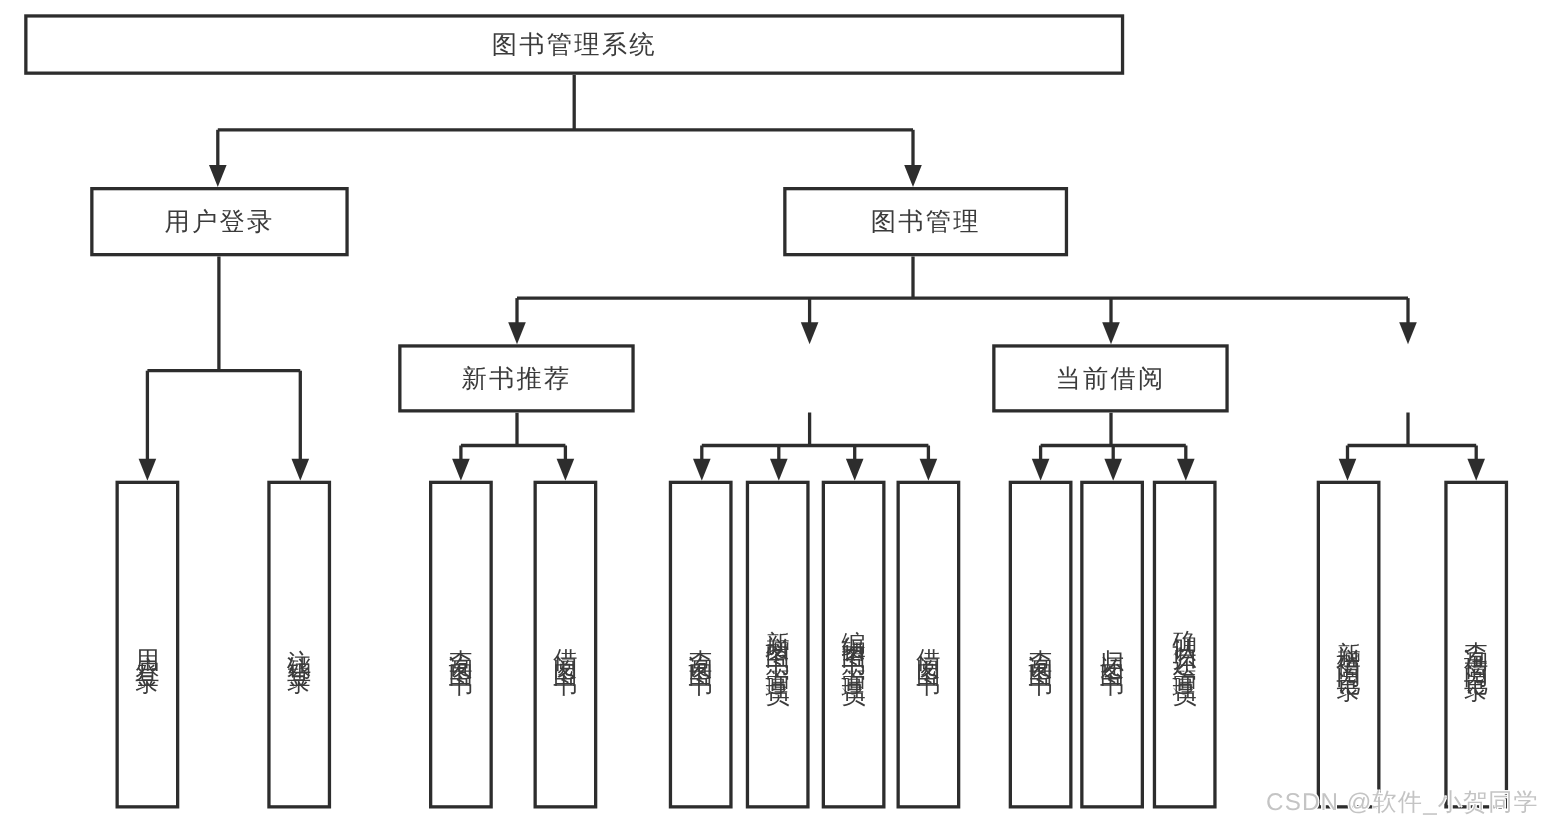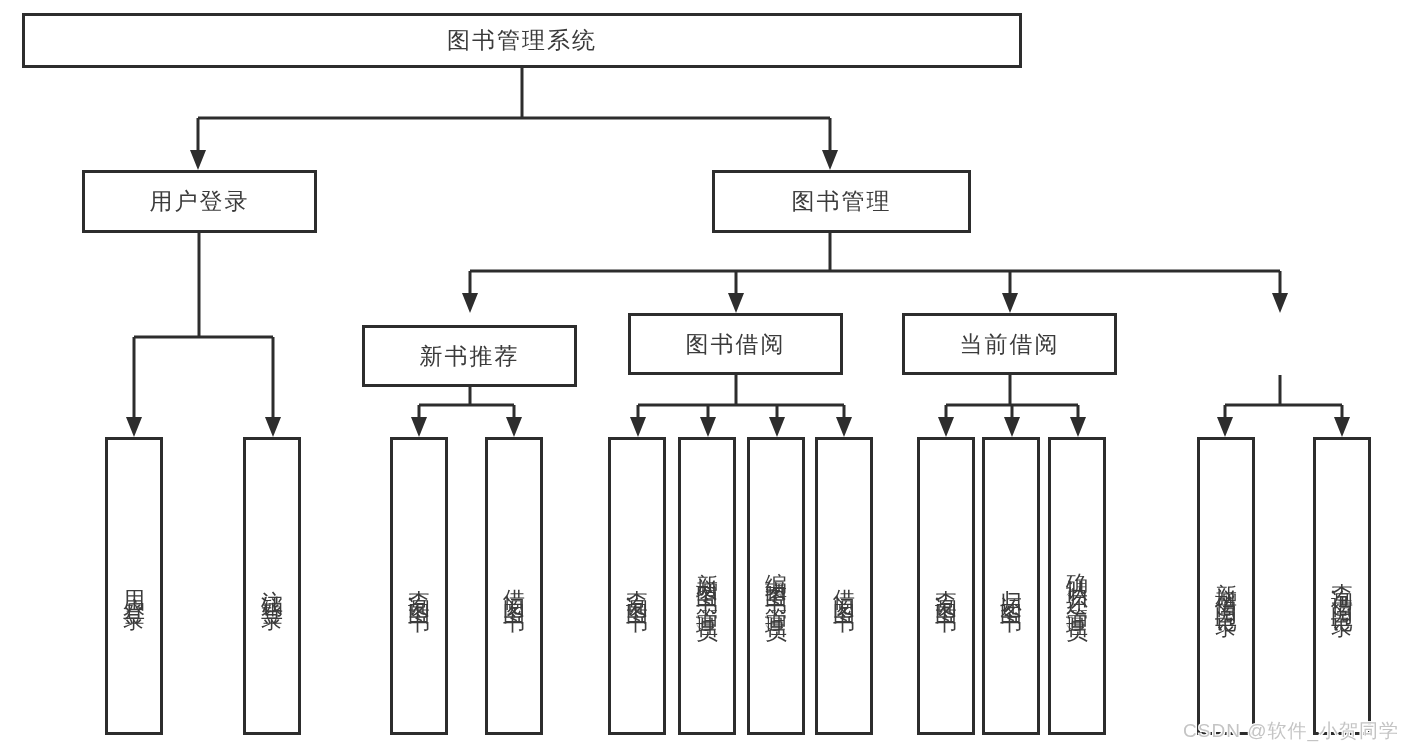--- a/index.html
+++ b/index.html
@@ -34,21 +34,21 @@
     text-orientation:mixed;
     font-size:22px;
     letter-spacing:7px;
     white-space:nowrap;
   }
   .watermark{
     position:absolute;
     right:6px;
     bottom:3px;
     z-index:5;
-    font-size:19px;
+    font-size:22px;
     letter-spacing:1px;
     color:var(--wm);
     text-shadow:
       1px 1px 0 #fff, -1px -1px 0 #fff,
       1px -1px 0 #fff, -1px 1px 0 #fff;
     pointer-events:none;
   }
 </style>
 </head>
 <body>
@@ -114,25 +114,22 @@
     <span class="label">图书管理系统</span>
   </div>
 
   <div class="box" style="left:82px;top:170px;width:235px;height:63px">
     <span class="label">用户登录</span>
   </div>
   <div class="box" style="left:712px;top:170px;width:259px;height:63px">
     <span class="label">图书管理</span>
   </div>
 
-  <div class="box" style="left:362px;top:325px;width:215px;height:62px">
+  <div class="box" style="left:362px;top:313px;width:215px;height:62px">
     <span class="label">新书推荐</span>
-  </div>
-  <div class="box" style="left:628px;top:313px;width:215px;height:62px">
-    <span class="label">图书借阅</span>
   </div>
   <div class="box" style="left:902px;top:313px;width:215px;height:62px">
     <span class="label">当前借阅</span>
   </div>
 
   <div class="box vbox" style="left:105px;top:437px;width:58px;height:298px">
     <span class="label">用户登录</span>
   </div>
   <div class="box vbox" style="left:243px;top:437px;width:58px;height:298px">
     <span class="label">注销登录</span>

